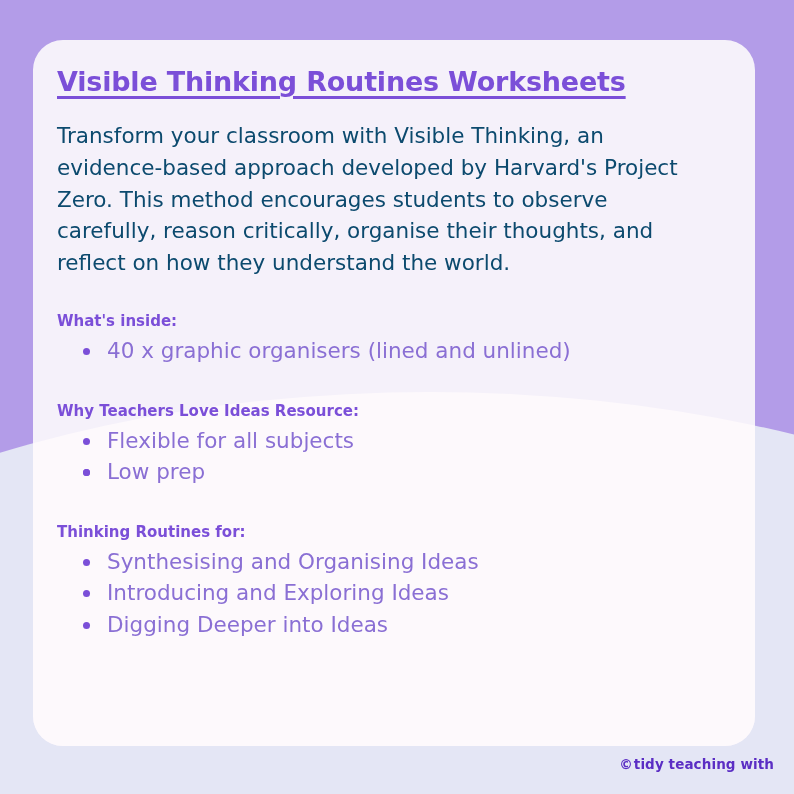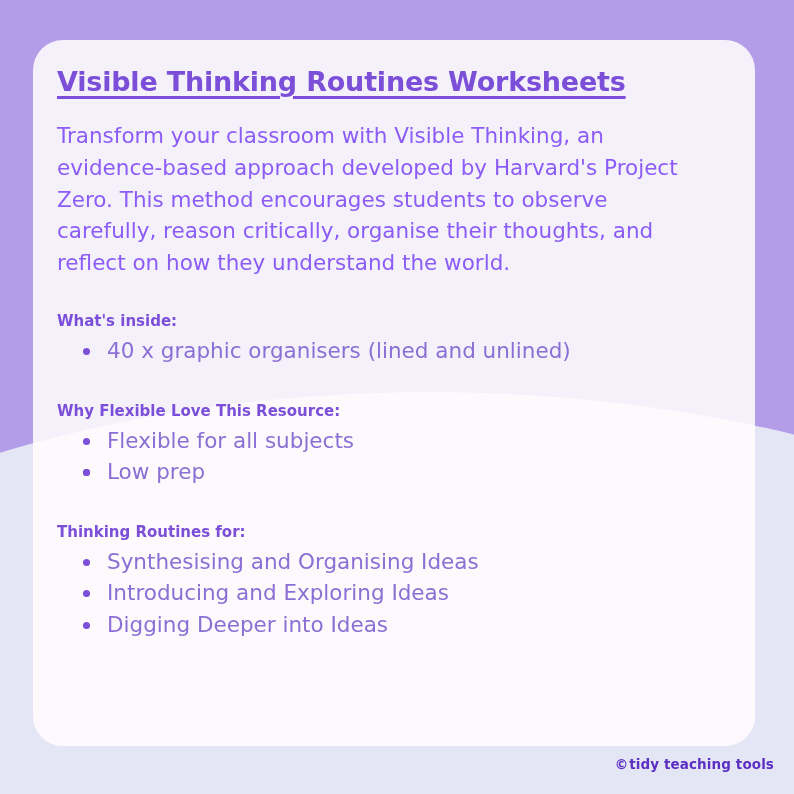--- a/index.html
+++ b/index.html
@@ -76,21 +76,21 @@
     text-decoration: underline;
     text-underline-offset: 5px;
     text-decoration-thickness: 2.5px;
     margin: 0 0 22px 0;
     line-height: 1.2;
   }
 
   .intro {
     font-size: 21.5px;
     line-height: 1.47;
-    color: #8b5cf6;
+    color: #0c4a6e;
     margin: 11px 0 34px 0;
     max-width: 625px;
     font-weight: 400;
   }
 
   .section { margin-bottom: 26px; }
   .section:last-child { margin-bottom: 0; }
 
   .section-heading {
     font-size: 15px;
@@ -160,21 +160,21 @@
           <li>
             <span class="dot"></span>
             <span>40 x graphic organisers (lined and unlined)</span>
           </li>
         </ul>
       </div>
 
       <div class="spacer-sm"></div>
 
       <div class="section">
-        <h2 class="section-heading">Why Flexible Love This Resource:</h2>
+        <h2 class="section-heading">Why Teachers Love Ideas Resource:</h2>
         <ul class="bullets">
           <li>
             <span class="dot"></span>
             <span>Flexible for all subjects</span>
           </li>
           <li>
             <span class="dot"></span>
           </li>
           <li>
             <span class="dot"></span>
@@ -200,16 +200,16 @@
             <span class="dot"></span>
             <span>Digging Deeper into Ideas</span>
           </li>
         </ul>
       </div>
 
     </div>
   </div>
 
   <div class="footer">
-    <span class="copy">©</span><span>tidy teaching tools</span>
+    <span class="copy">©</span><span>tidy teaching with</span>
   </div>
 
 </div>
 
 </body></html>

